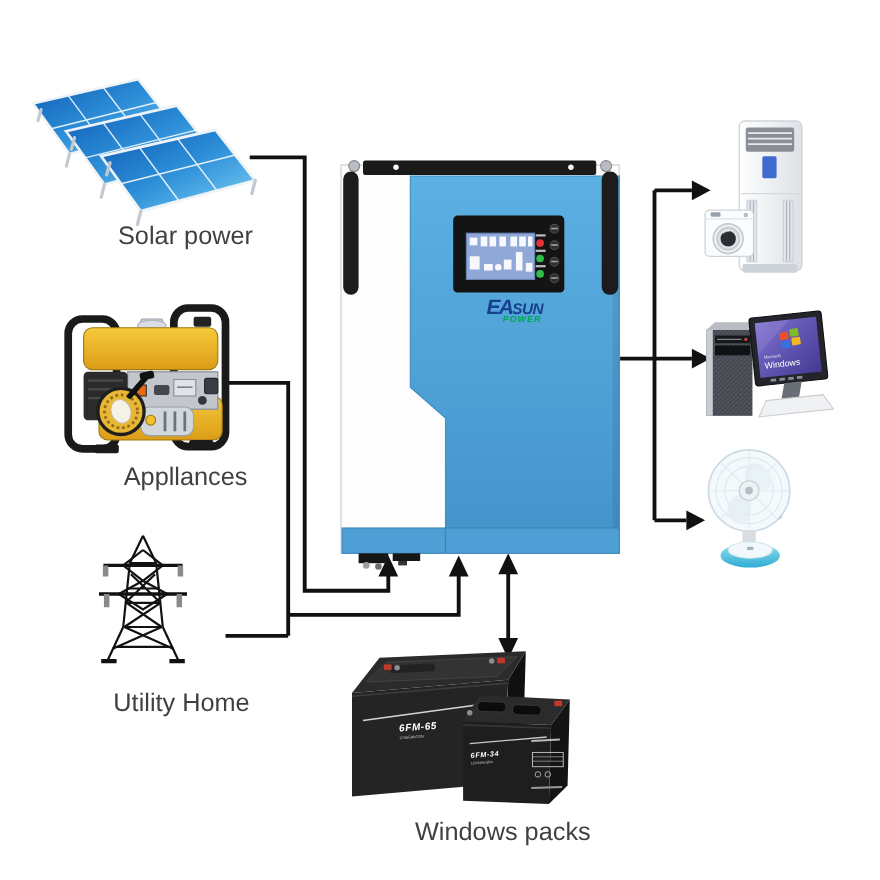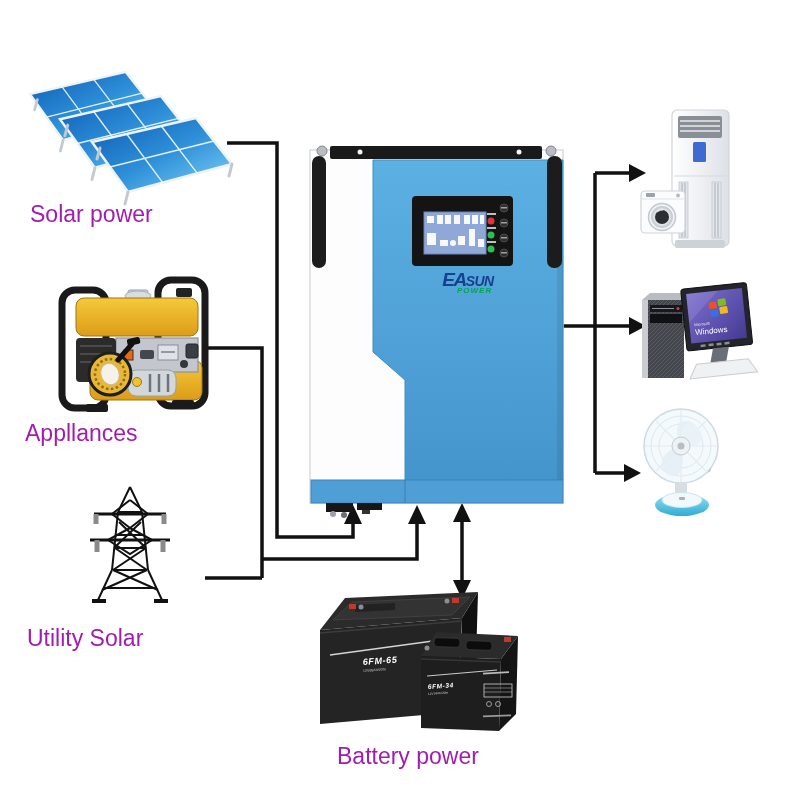--- a/index.html
+++ b/index.html
@@ -1,19 +1,19 @@
 <!DOCTYPE html>
 <html><head>
 <meta charset="utf-8">
 <style>
   html,body{margin:0;padding:0;background:#fff;}
   .canvas{position:relative;width:800px;height:800px;background:#ffffff;overflow:hidden;
           font-family:"Liberation Sans",sans-serif;}
   .canvas svg{position:absolute;left:0;top:0;}
-  .label{position:absolute;text-align:left;font-size:23px;color:#a21caf;line-height:1.1;}
+  .label{position:absolute;text-align:right;font-size:23px;color:#404040;line-height:1.1;}
   .logo{position:absolute;left:420px;top:271px;width:96px;text-align:center;
         color:#16418e;font-style:italic;font-weight:bold;line-height:0.95;}
   .logo .ea{font-size:19px;letter-spacing:-1.5px;}
   .logo .sun{font-size:14px;letter-spacing:-0.5px;}
   .logo .power{font-size:8px;color:#00a651;letter-spacing:1px;text-align:left;margin-left:37px;margin-top:-2px;font-style:italic;}
   svg text{font-family:"Liberation Sans",sans-serif;}
   .bat-model{fill:#ffffff;font-weight:bold;font-style:italic;letter-spacing:0.6px;}
   .bat-spec{fill:#c9c9c9;}
   .mon-text{fill:#ffffff;}
 </style>
@@ -296,21 +296,21 @@
     <rect x="484" y="684" width="28" height="13" fill="none" stroke="#cfcfcf" stroke-width="0.8"></rect>
     <path d="M484,688 h28 M484,692 h28" stroke="#cfcfcf" stroke-width="0.5"></path>
     <circle cx="489" cy="704" r="2.5" fill="none" stroke="#bbbbbb" stroke-width="0.8"></circle>
     <circle cx="498" cy="704" r="2.5" fill="none" stroke="#bbbbbb" stroke-width="0.8"></circle>
     <rect x="483" y="715" width="28" height="1.8" fill="#9a9a9a" transform="rotate(-2 497 716)"></rect>
   </g>
 </svg>
 
   <div class="label" style="left:30px;top:202px;width:200px;">Solar power</div>
   <div class="label" style="left:25px;top:421px;width:200px;">Appllances</div>
-  <div class="label" style="left:27px;top:626px;width:200px;">Utility Solar</div>
-  <div class="label" style="left:337px;top:744px;width:200px;">Battery power</div>
+  <div class="label" style="left:27px;top:626px;width:200px;">Utility Home</div>
+  <div class="label" style="left:337px;top:744px;width:200px;">Windows packs</div>
 
   <div class="logo">
     <span class="ea">EA</span><span class="sun">SUN</span>
     <div class="power">POWER</div>
   </div>
 
 </div>
 
 </body></html>

